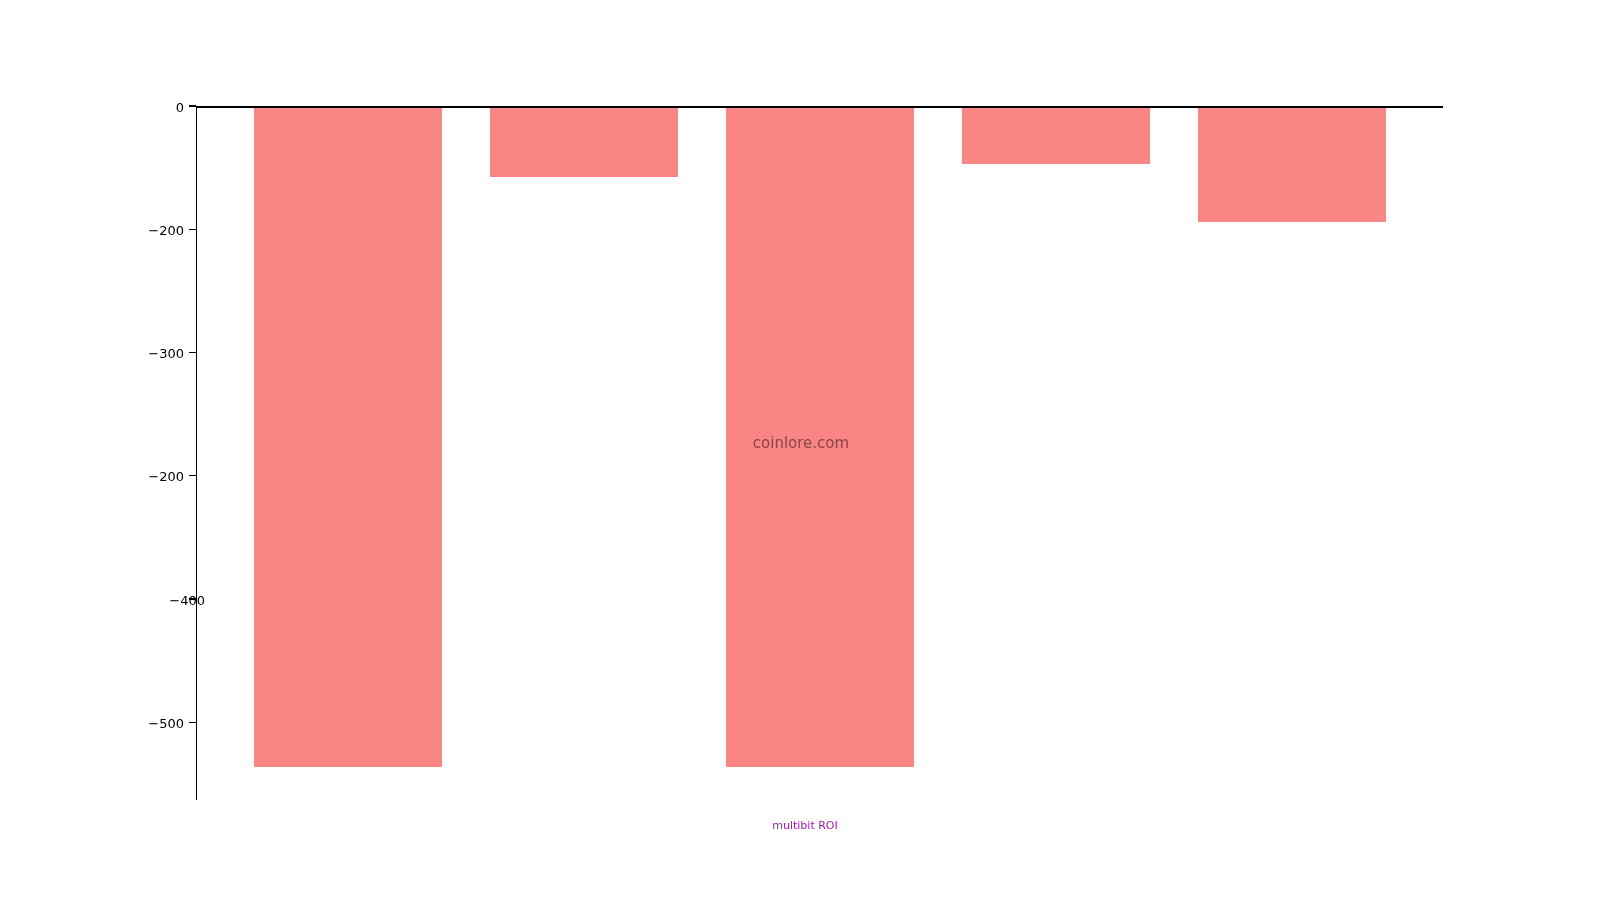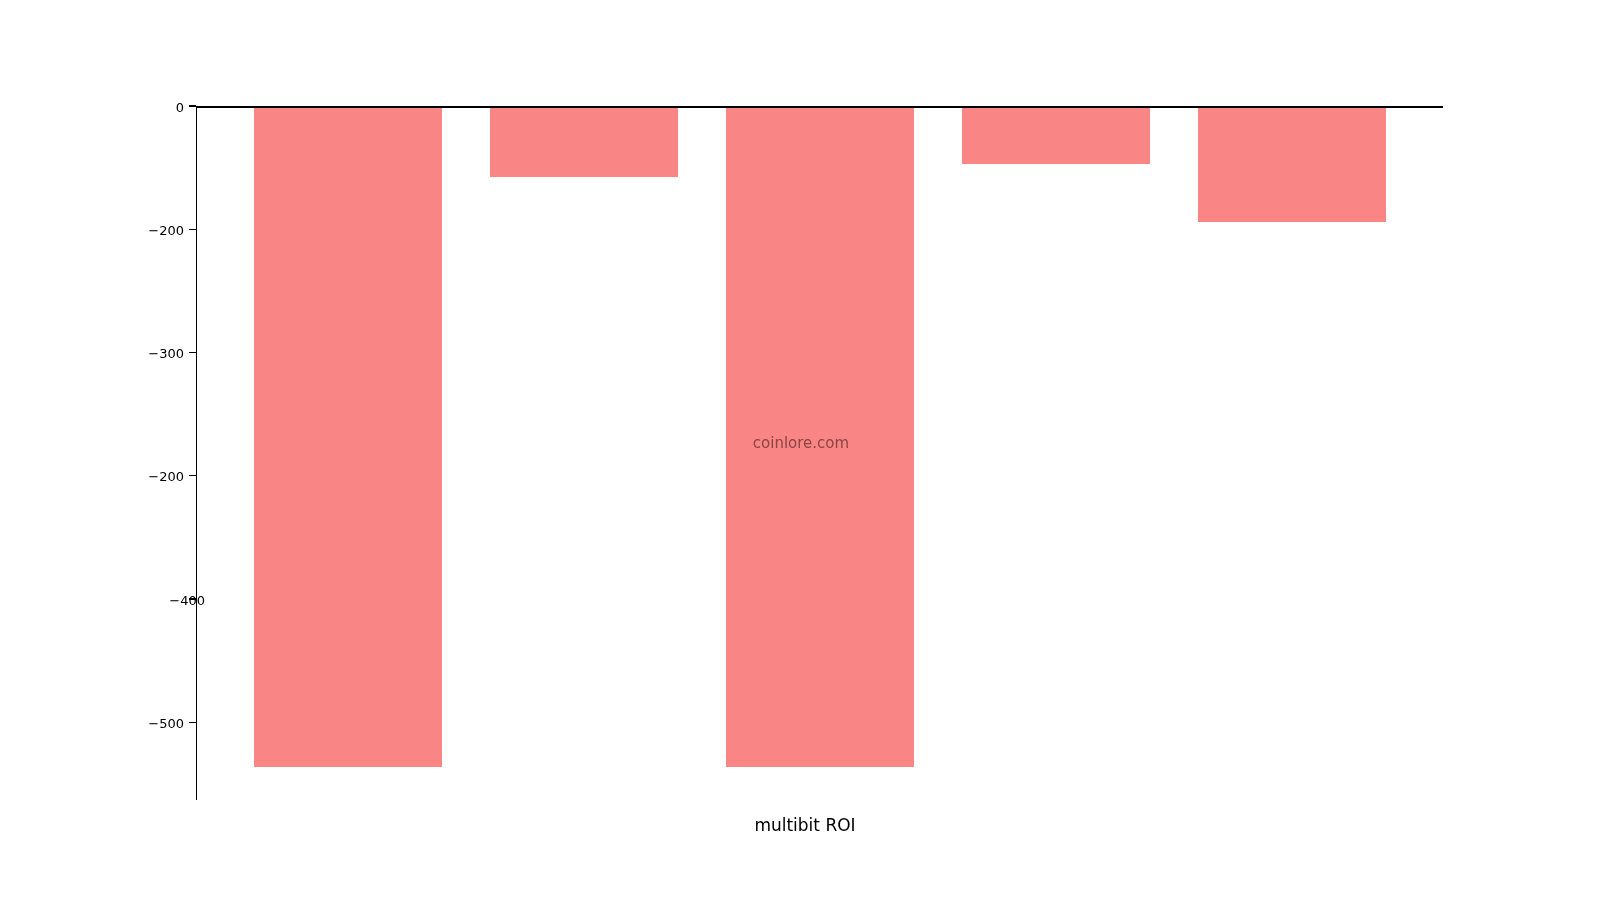--- a/index.html
+++ b/index.html
@@ -40,22 +40,22 @@
   }
   .watermark {
     position: absolute;
     font-size: 15px;
     transform: translate(-50%, -50%);
     white-space: nowrap;
     z-index: 5;
   }
   .xlabel {
     position: absolute;
-    font-size: 17px;
-    color: #000000;
+    font-size: 11px;
+    color: #a21caf;
     transform: translate(-50%, -50%);
     white-space: nowrap;
   }
 </style>
 </head>
 <body>
 
 <div id="figure">
   <div class="spine-left" id="spine-left" style="left: 195.5px; top: 106px; width: 1.5px; height: 694px; background: rgb(0, 0, 0);"></div>
   <div class="zero-line" id="zero-line" style="left: 195.5px; top: 106px; width: 1247.5px; height: 1.5px; background: rgb(0, 0, 0);"></div>

